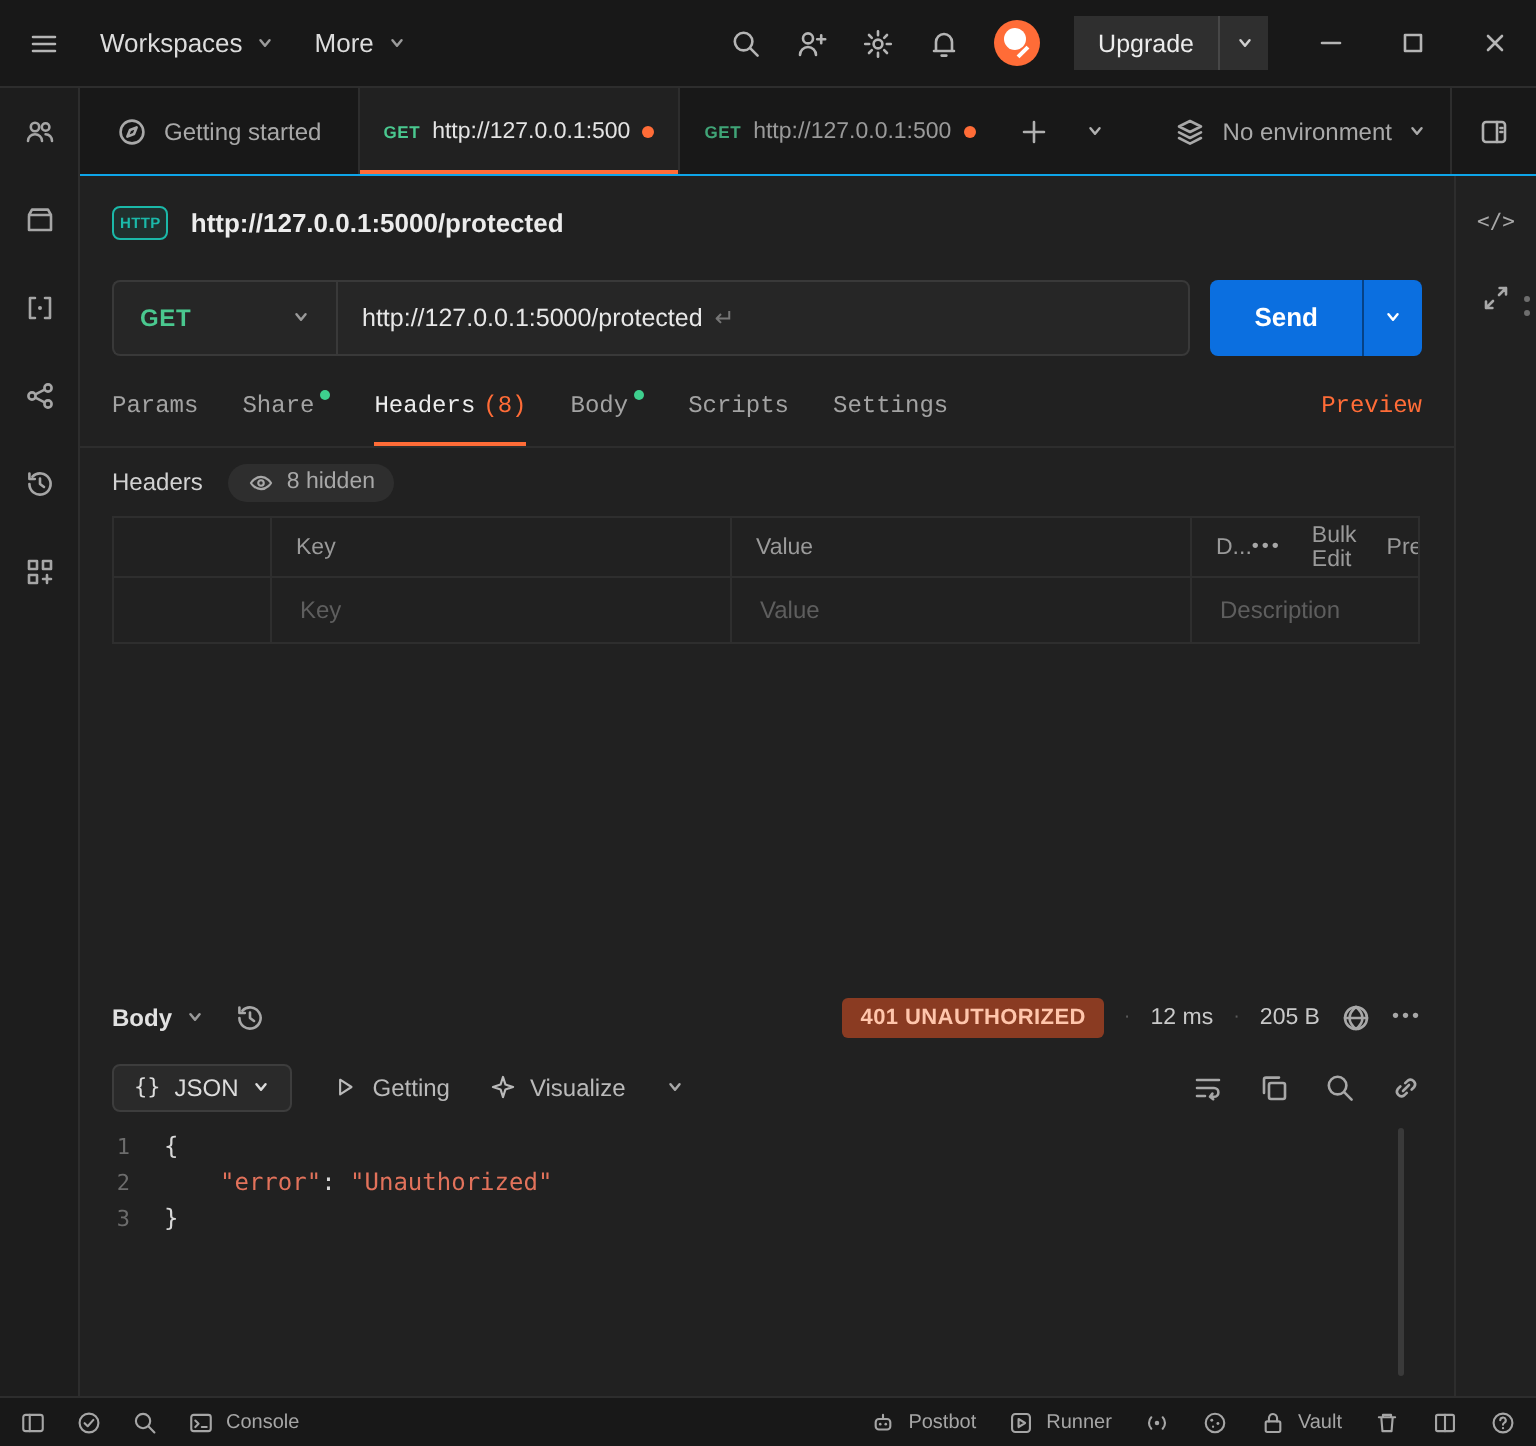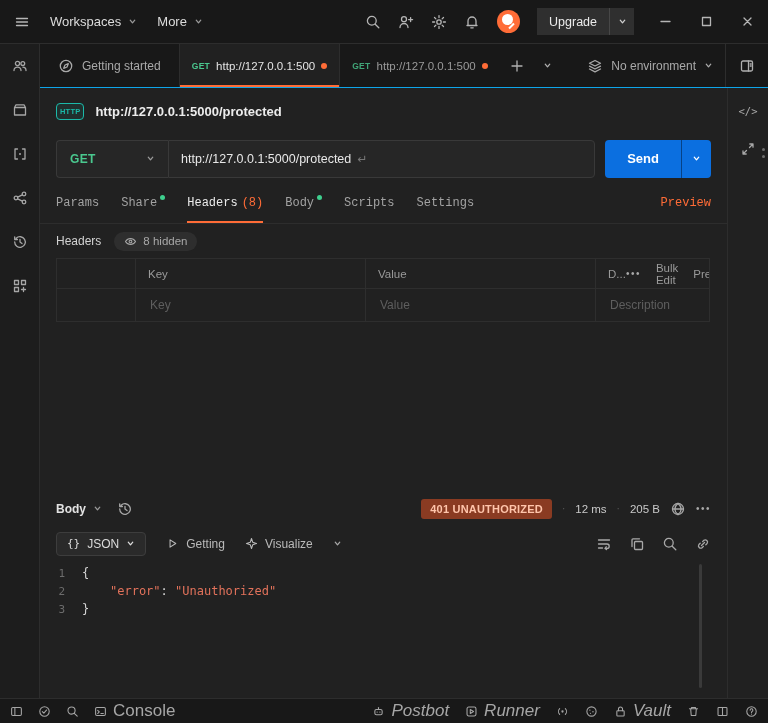--- a/index.html
+++ b/index.html
@@ -135,23 +135,23 @@
   .ln{width:42px;text-align:right;padding-right:17px;color:#6c6c6c;font-size:11px;flex:none;}
   .ct{font-size:12px;white-space:pre;}
   .ct.ind{padding-left:28px;}
   .pun{color:#d8d8d8;}
   .str{color:var(--c-string,#e2725b);}
   .vscroll{position:absolute;right:25px;top:4px;height:124px;width:3px;background:#3a3a3a;border-radius:2px;}
 
   
   .statusbar{position:absolute;left:0;right:0;bottom:0;height:25px;background:#181818;
              border-top:1px solid #2d2d2d;display:flex;align-items:center;padding:0 10px;
-             font-size:17px;color:#a6a6a6;}
+             font-size:10px;color:#a6a6a6;}
   .sb-left{display:flex;align-items:center;gap:15px;}
-  .sb-right{margin-left:auto;display:flex;align-items:center;gap:16px;font-style:italic;}
+  .sb-right{margin-left:auto;display:flex;align-items:center;gap:16px;}
   .sb-item{display:flex;align-items:center;gap:6px;}
   .sb-ic{display:flex;align-items:center;color:#a6a6a6;}
 </style>
 </head>
 <body>
 
 <div class="app">
 
   <header class="topbar">
     <button class="tb-icon">

